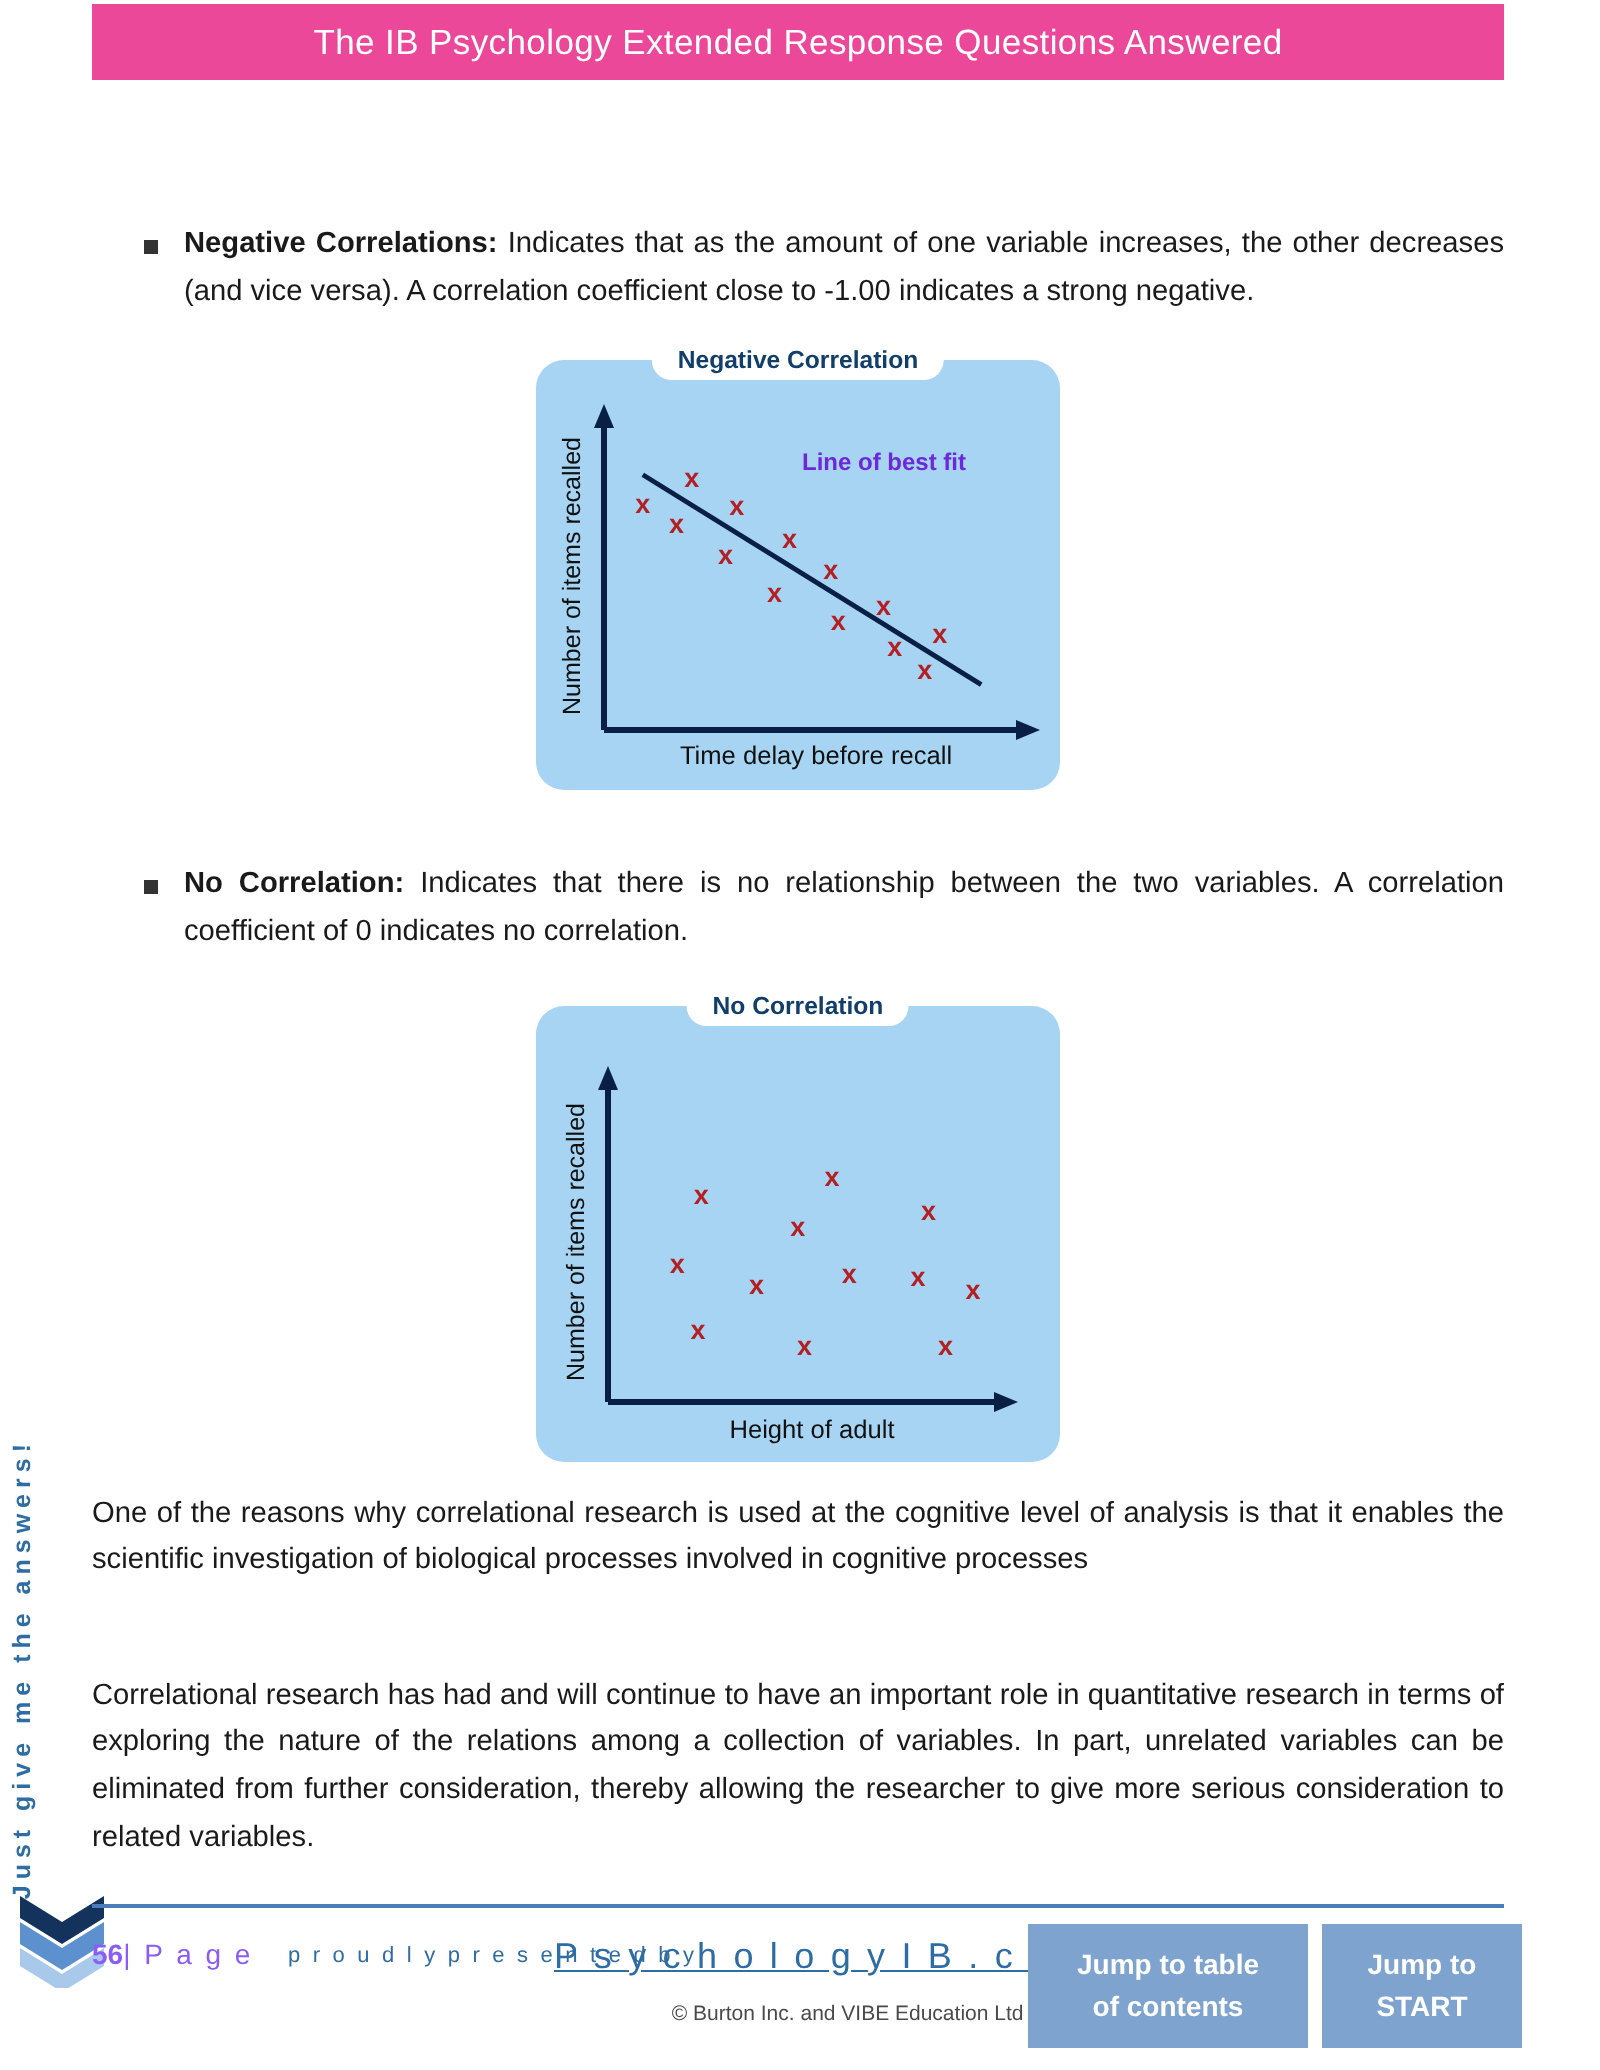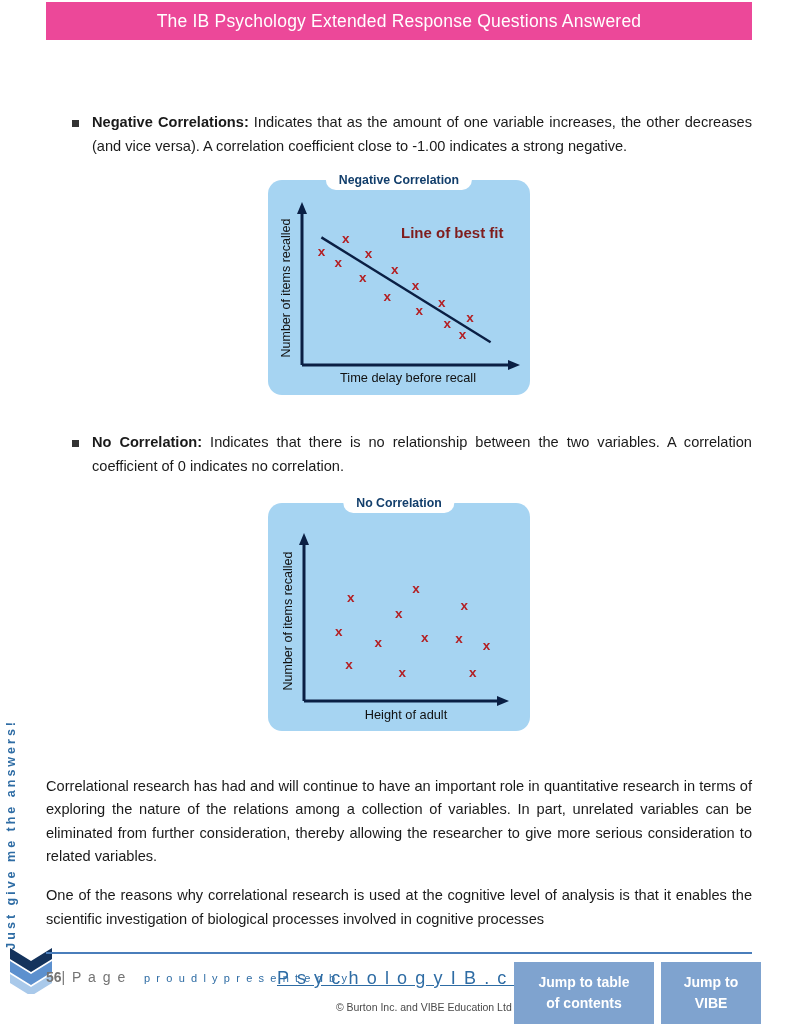--- a/index.html
+++ b/index.html
@@ -127,22 +127,22 @@
     font-weight: bold;
     padding: 3px 13px 3px 13px;
     border-radius: 11px;
     white-space: nowrap;
     z-index: 4;
   }
   .chart-svg { display: block; }
 
   .bestfit-label {
     position: absolute;
-    color: #7f1d1d;
-    font-size: 15px;
+    color: #6d28d9;
+    font-size: 12px;
     font-weight: bold;
     white-space: nowrap;
   }
 
   
   .footer-rule {
     position: absolute;
     left: 46px;
     top: 952px;
     width: 706px;
@@ -154,21 +154,21 @@
     left: 46px;
     top: 962px;
     width: 720px;
     height: 70px;
   }
   .page-num {
     position: absolute;
     left: 0;
     top: 7px;
     font-size: 14px;
-    color: #737373;
+    color: #8b5cf6;
     font-weight: bold;
     white-space: nowrap;
   }
   .page-num .pg {
     font-weight: normal;
     letter-spacing: 1.5px;
   }
   .proudly {
     position: absolute;
     left: 98px;
@@ -300,33 +300,33 @@
             <text x="191.04" y="136.48000000000002" fill="#B32024" font-family="Liberation Sans, sans-serif" font-size="13.5" font-weight="bold" text-anchor="middle" dominant-baseline="middle">x</text>
             <text x="218.56" y="143.07999999999998" fill="#B32024" font-family="Liberation Sans, sans-serif" font-size="13.5" font-weight="bold" text-anchor="middle" dominant-baseline="middle">x</text>
             <text x="80.96" y="162.88" fill="#B32024" font-family="Liberation Sans, sans-serif" font-size="13.5" font-weight="bold" text-anchor="middle" dominant-baseline="middle">x</text>
             <text x="134.28" y="170.8" fill="#B32024" font-family="Liberation Sans, sans-serif" font-size="13.5" font-weight="bold" text-anchor="middle" dominant-baseline="middle">x</text>
             <text x="204.8" y="170.8" fill="#B32024" font-family="Liberation Sans, sans-serif" font-size="13.5" font-weight="bold" text-anchor="middle" dominant-baseline="middle">x</text>
           </g>
       </svg>
     </div>
   </div>
 
+  <p class="para" style="margin:15px 0 0 0;"> One of the reasons why correlational research is used at the cognitive level of analysis is that it enables the scientific investigation of biological processes involved in cognitive processes</p>
   <p class="para" style="margin:44px 0 0 0;">Correlational research has had and will continue to have an important role in quantitative research in terms of exploring the nature of the relations among a collection of variables. In part, unrelated variables can be eliminated from further consideration, thereby allowing the researcher to give more serious consideration to related variables.</p>
-  <p class="para" style="margin:15px 0 0 0;"> One of the reasons why correlational research is used at the cognitive level of analysis is that it enables the scientific investigation of biological processes involved in cognitive processes</p>
 </div>
 
 <div class="footer-rule"></div>
 <div class="footer">
   <div class="page-num">
     <span>56</span><span class="pg">| P a g e</span>
   </div>
   <div class="proudly">p r o u d l y   p r e s e n t e d   b y</div>
   <a class="site-link" href="#">P s y c h o l o g y I B . c o m</a>
   <div class="copyright">© Burton Inc. and VIBE Education Ltd 2014</div>
   <div class="jump-btn" id="jump-toc">
     <span>Jump to table</span>
     <span>of contents</span>
   </div>
   <div class="jump-btn" id="jump-start">
     <span>Jump to</span>
-    <span>VIBE</span>
+    <span>START</span>
   </div>
 </div>
 
 </body></html>

